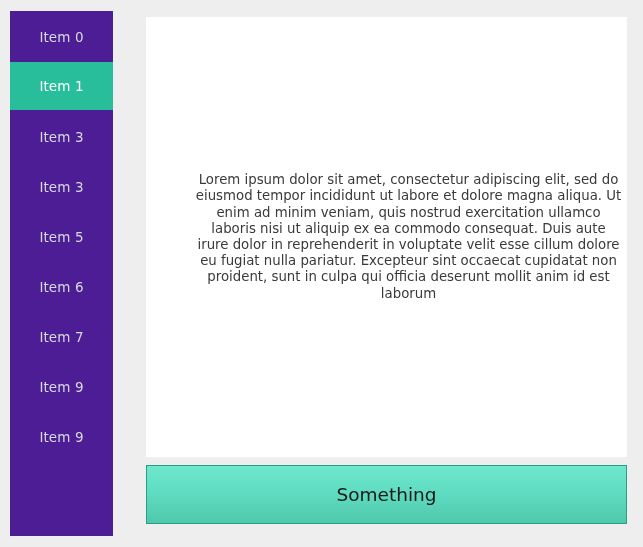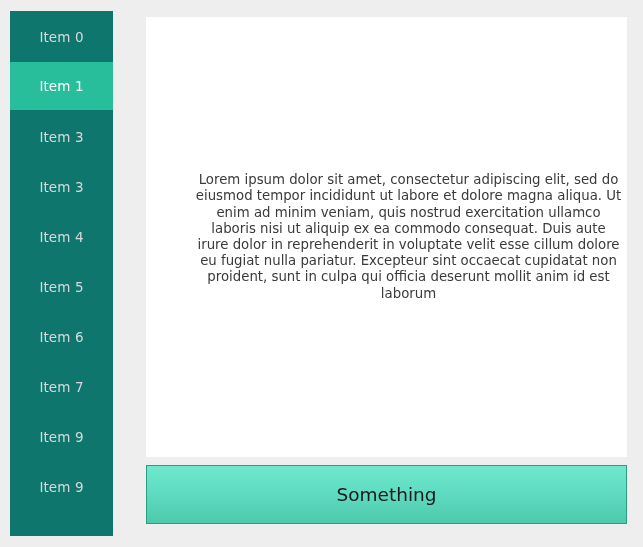--- a/index.html
+++ b/index.html
@@ -23,21 +23,21 @@
     background: #eeeeee;
   }
 
   
   #sidebar {
     position: absolute;
     left: 10px;
     top: 11px;
     width: 103px;
     height: 525px;
-    background: #0f766e;
+    background: #4c1d95;
     overflow: hidden;
   }
   .sidebar-item {
     height: 50px;
     width: 100%;
     display: flex;
     align-items: center;
     justify-content: center;
     color: #d7dadd;
     font-size: 13.5px;
@@ -108,23 +108,20 @@
     <div class="sidebar-item selected">
       <span>Item 1</span>
     </div>
     <div class="sidebar-item">
       <span>Item 3</span>
     </div>
     <div class="sidebar-item">
       <span>Item 3</span>
     </div>
     <div class="sidebar-item">
-      <span>Item 4</span>
-    </div>
-    <div class="sidebar-item">
       <span>Item 5</span>
     </div>
     <div class="sidebar-item">
       <span>Item 6</span>
     </div>
     <div class="sidebar-item">
       <span>Item 7</span>
     </div>
     <div class="sidebar-item">
       <span>Item 9</span>

